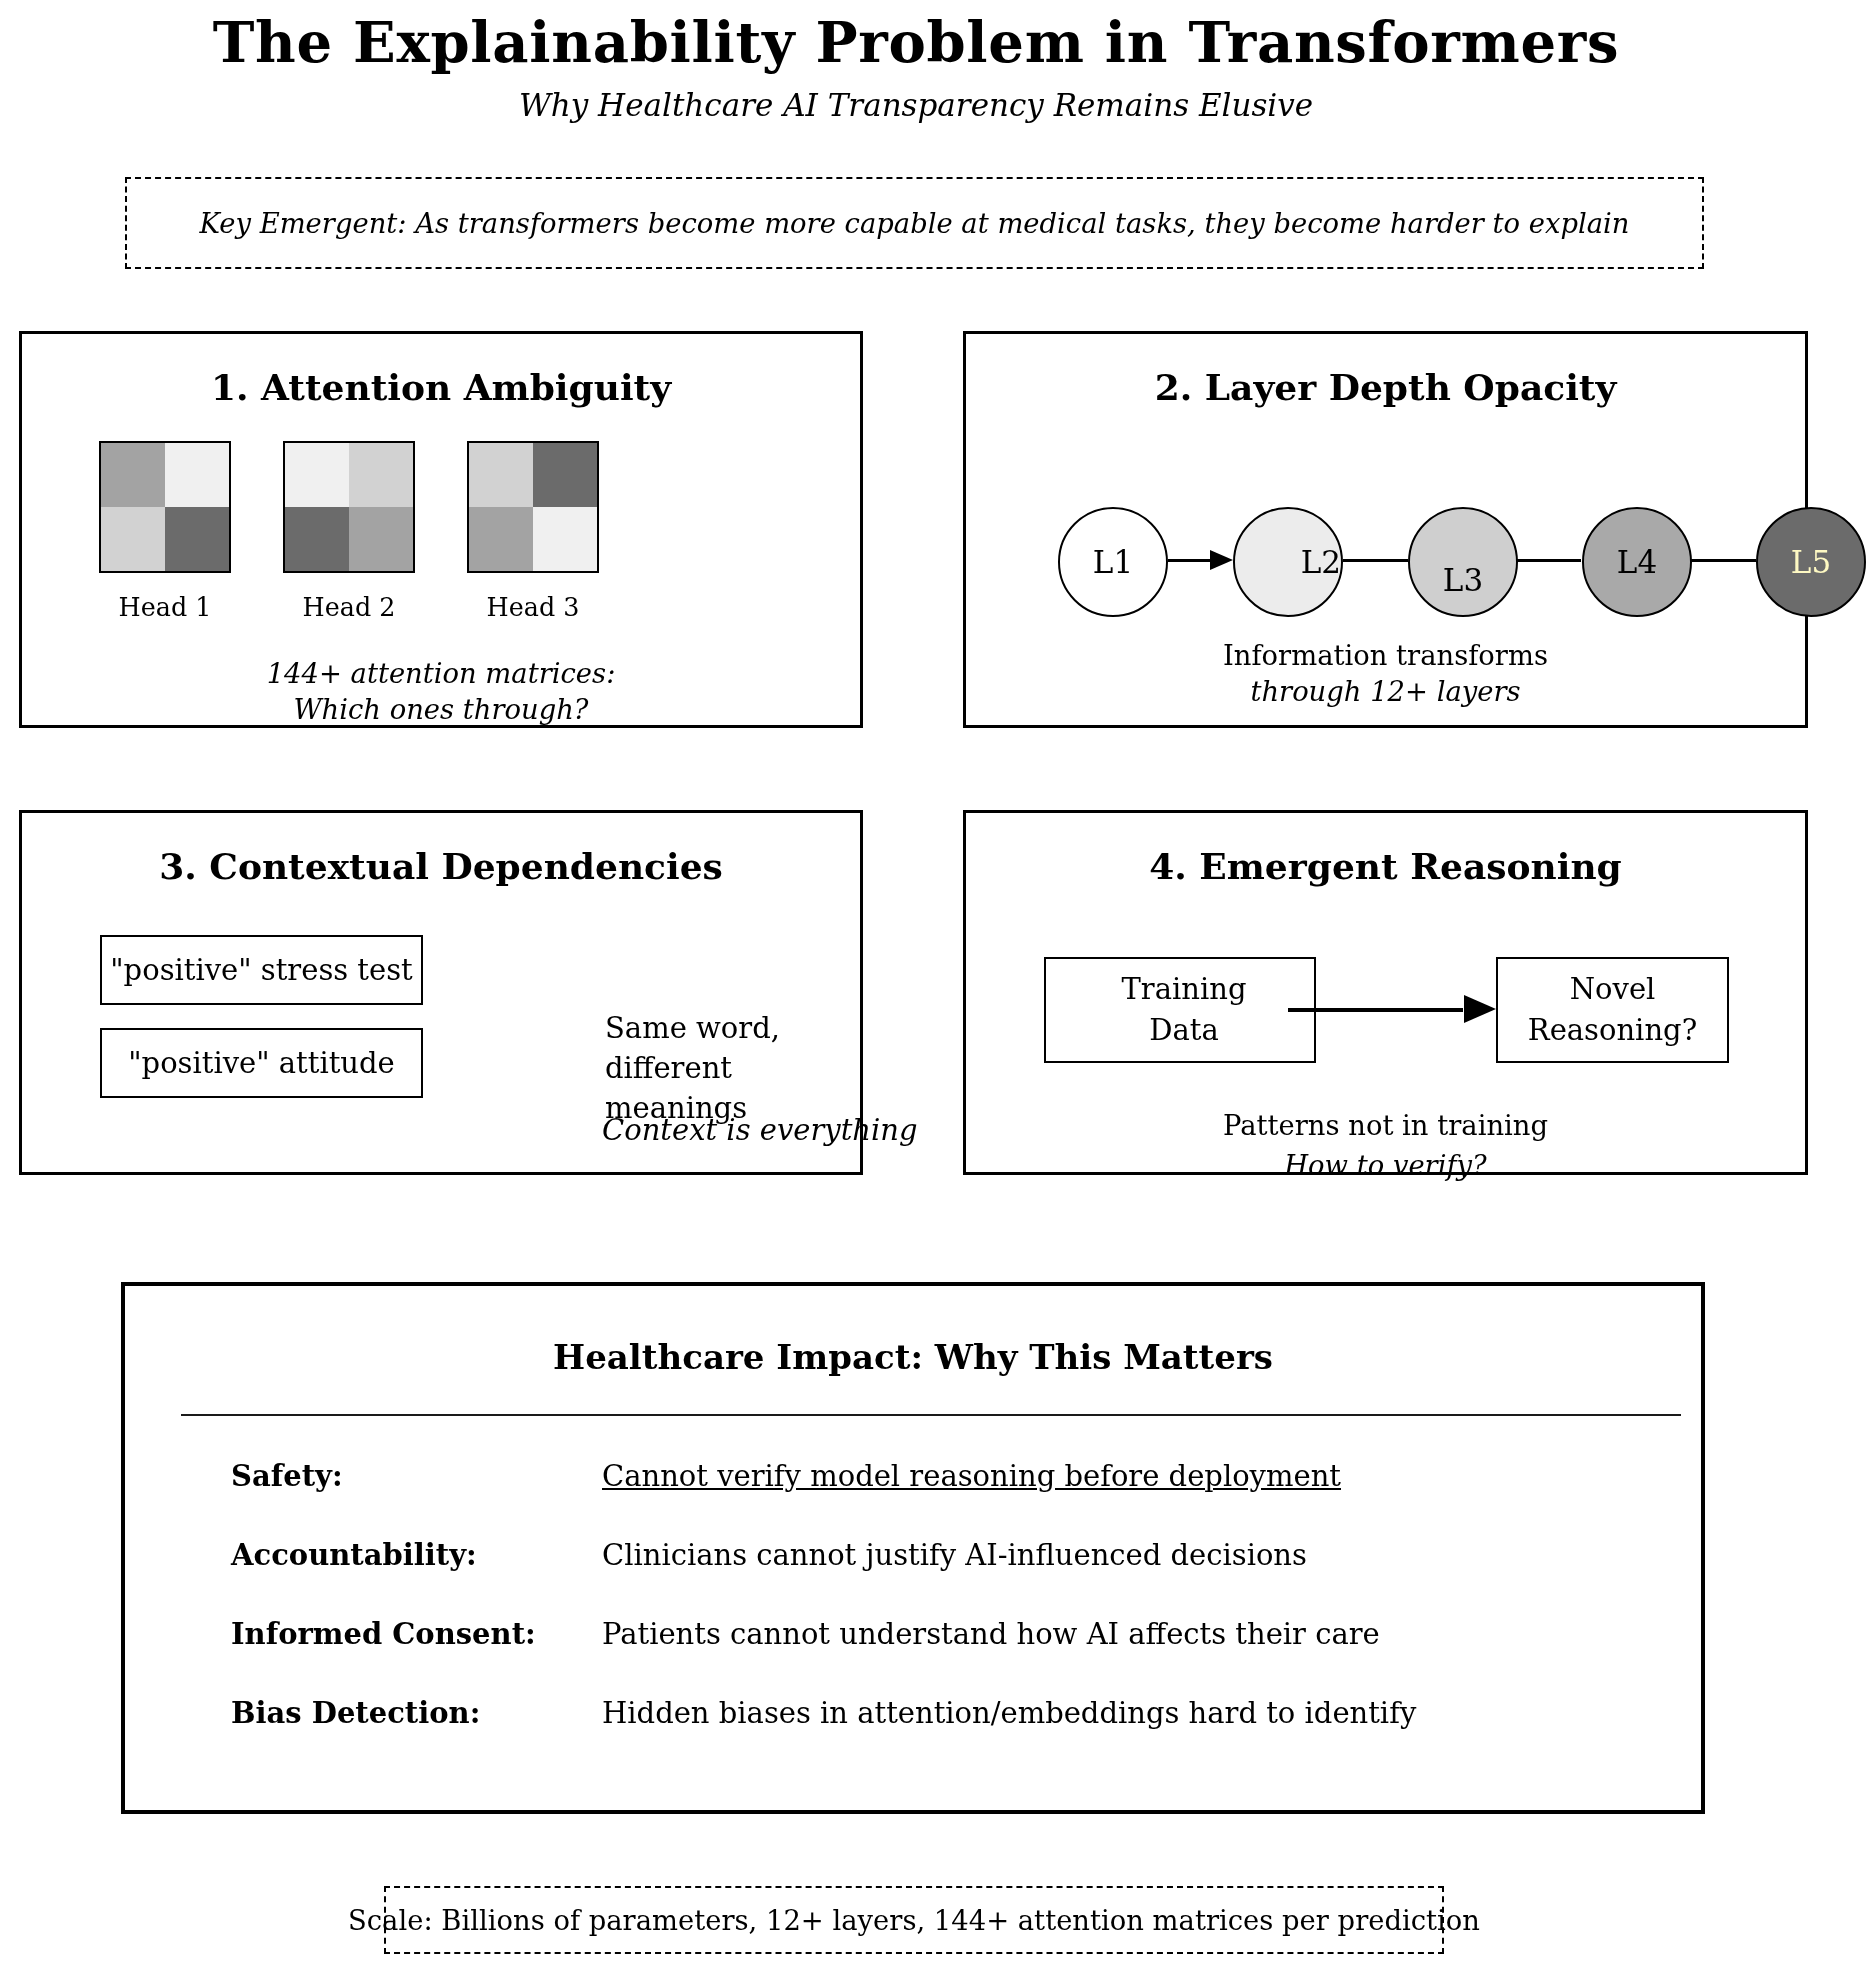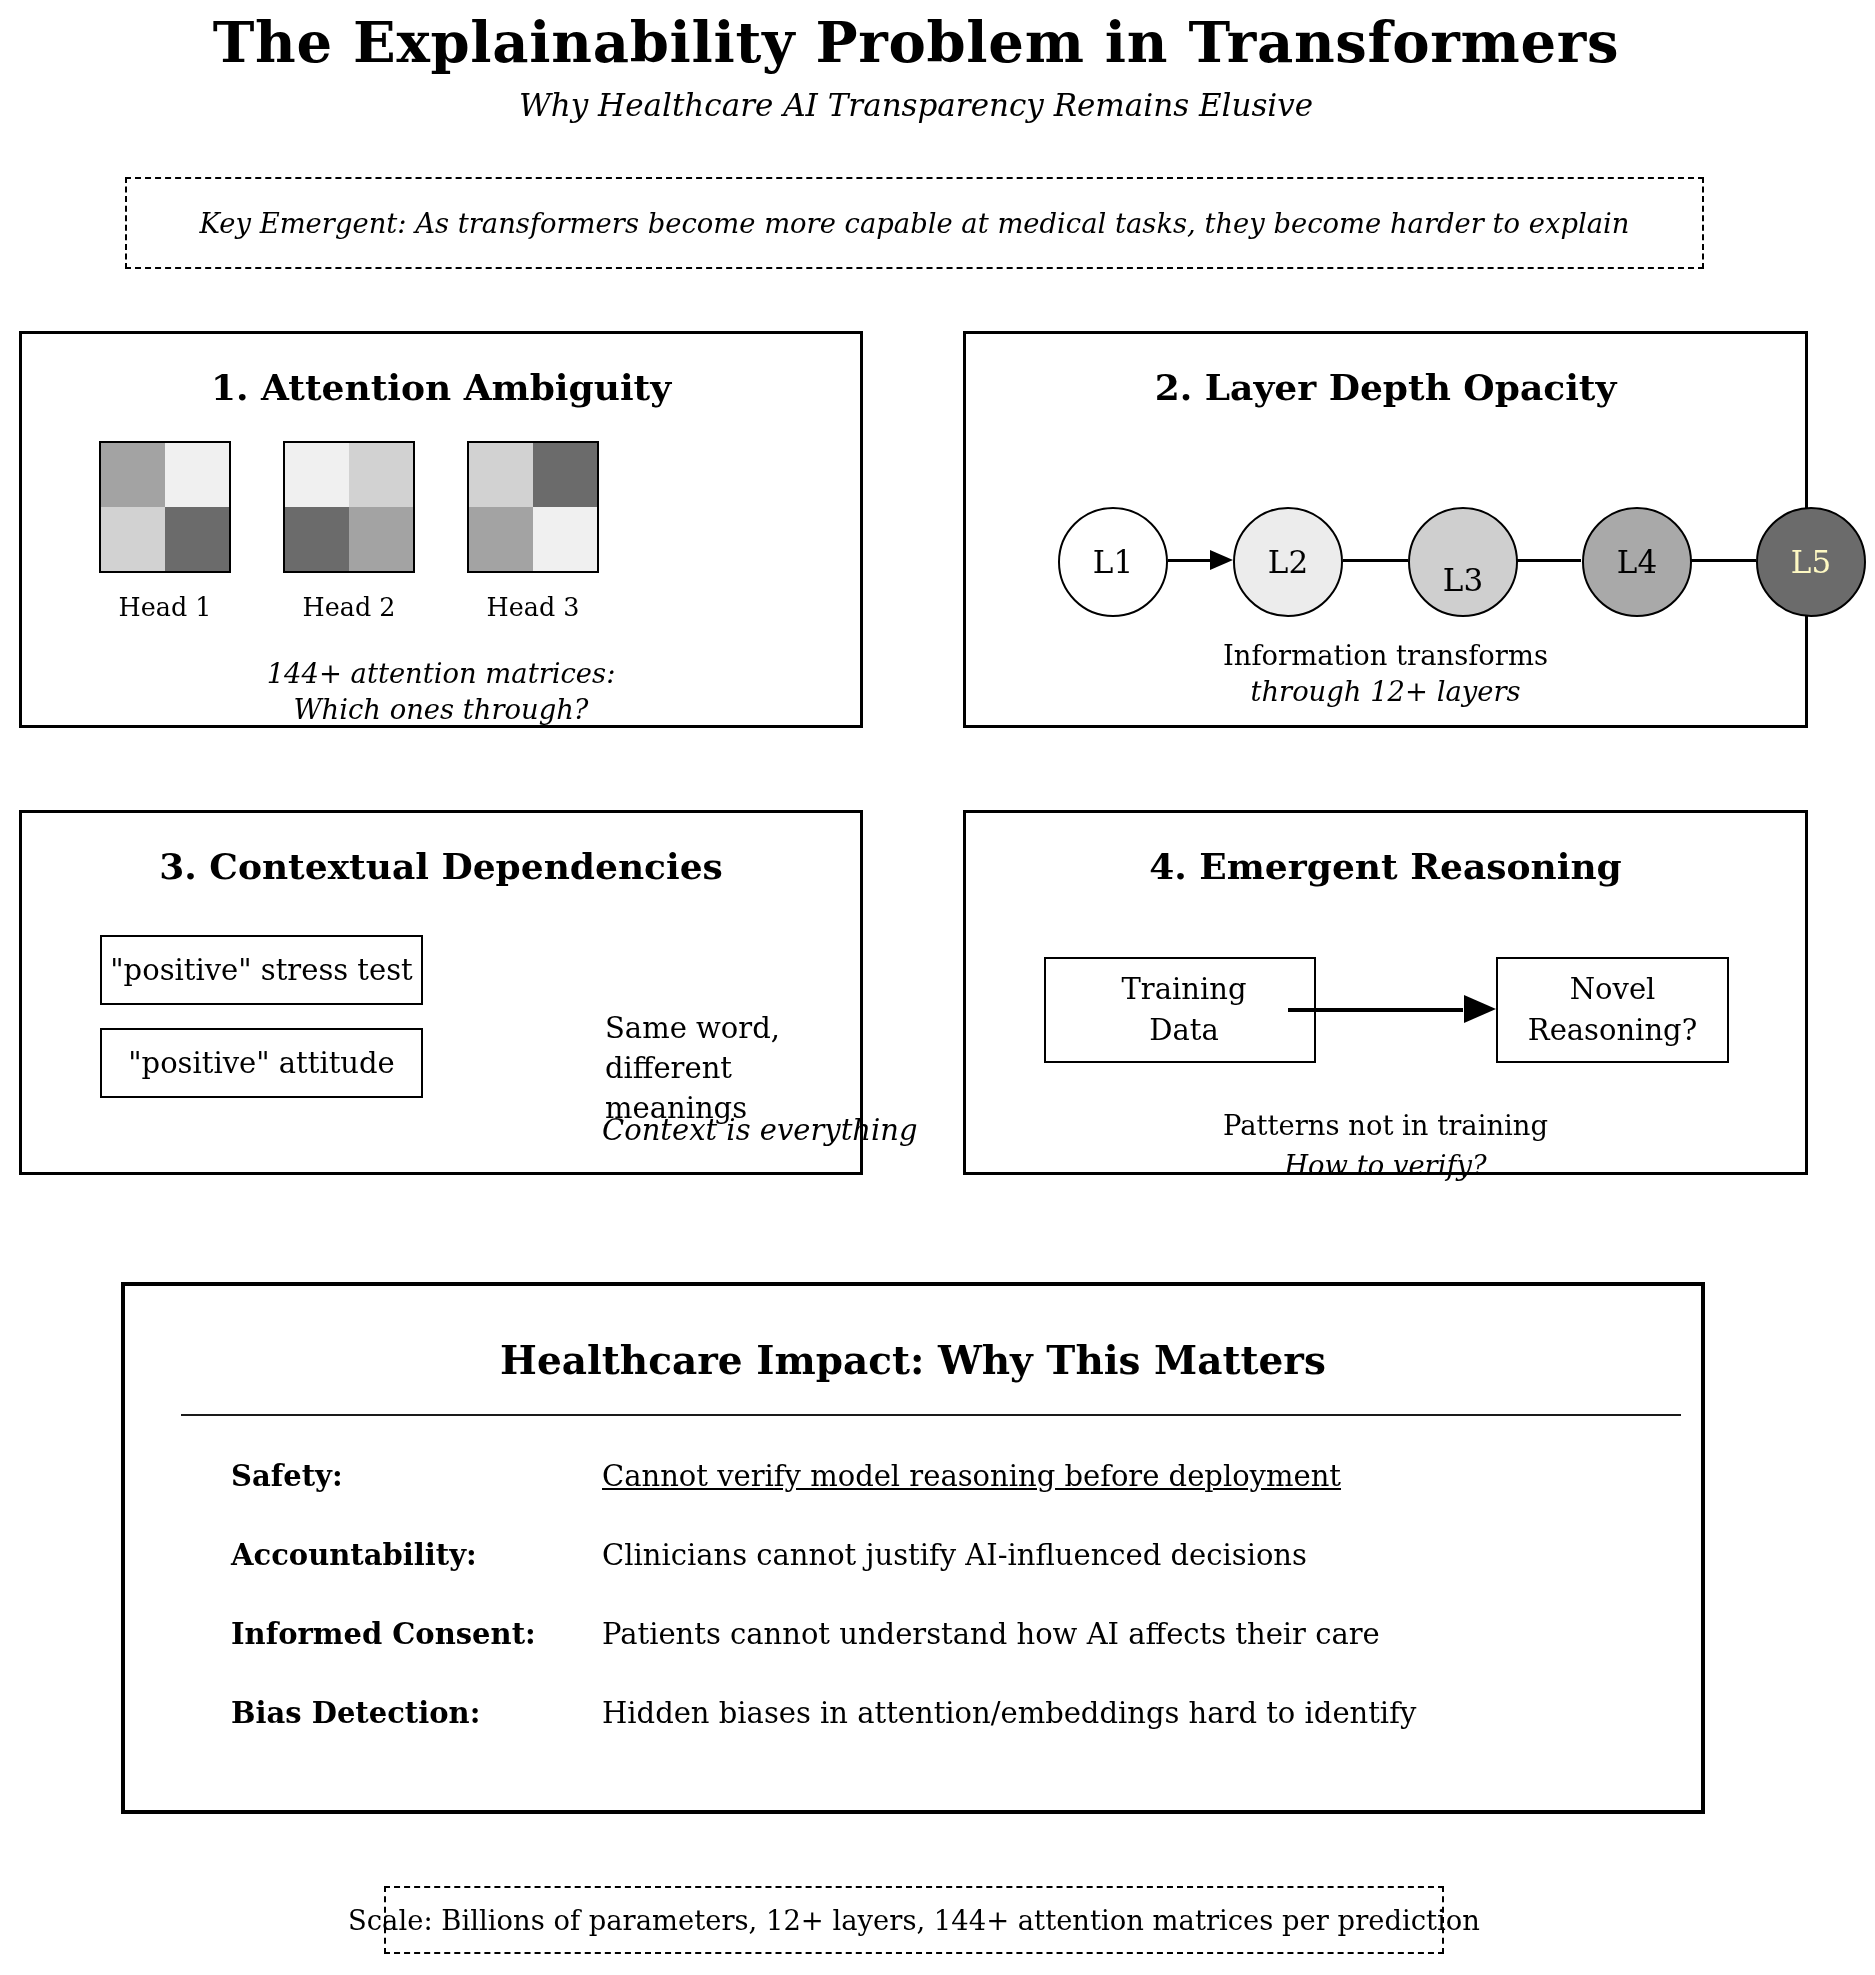--- a/index.html
+++ b/index.html
@@ -39,21 +39,21 @@
   .cap1 { top:322px; }
   .italic { font-style:italic; }
 
   
   .circle {
     position:absolute; top:173px; width:110px; height:110px;
     border:2.7px solid #000; border-radius:50%; box-sizing:border-box;
     display:flex; align-items:center; justify-content:center; font-size:31px;
     z-index:2;
   }
-  .c1{left:92px;} .c2{left:267px;} .c3{left:442px;} .c4{left:616px;} .c5{left:790px;}
+  .c1{left:92px;} .c2{left:267px;justify-content:flex-end;} .c3{left:442px;} .c4{left:616px;} .c5{left:790px;}
   .conn { position:absolute; top:225px; height:3.3px; background:#000; z-index:1; }
   .ln1 { left:202px;  width:42px; }
   .ln2 { left:377px;  width:65px; }
   .ln3 { left:551px;  width:64px; }
   .ln4 { left:725px; width:65px; }
   .ah1 {
     position:absolute; left:244px; top:216px; width:0; height:0; z-index:1;
     border-left:23px solid #000; border-top:10.7px solid transparent; border-bottom:10.7px solid transparent;
   }
   .cap2 { top:304px; }
@@ -78,21 +78,21 @@
   .fb2 { left:530px; width:233px; }
   .flow-line { position:absolute; left:322px; top:195px; width:175px; height:4px; background:#000; }
   .flow-head {
     position:absolute; left:498px; top:182px; width:0; height:0;
     border-left:32px solid #000; border-top:14.7px solid transparent; border-bottom:14.7px solid transparent;
   }
   .cap4 { top:293px; line-height:40px; }
 
   
   .impact { position:absolute; left:121px; top:1282px; width:1584px; height:532px; border:4px solid #000; box-sizing:border-box; background:#fff; }
-  .impact-title { position:absolute; left:0; width:100%; top:51px; text-align:center; font-size:39px; font-weight:bold; }
+  .impact-title { position:absolute; left:0; width:100%; top:51px; text-align:center; font-size:34px; font-weight:bold; }
   .impact-sep { position:absolute; left:56px; right:20px; top:128px; height:2px; background:#1a1a1a; }
   .impact-row { position:absolute; left:106px; right:20px; height:40px; line-height:40px; font-size:29px; white-space:nowrap; }
   .r1 { top:170px;text-decoration:underline; } .r2 { top:249px; } .r3 { top:328px; } .r4 { top:407px; }
   .impact-label { display:inline-block; width:371px; font-weight:bold; }
 
   
   .scale-box {
     position:absolute; left:384px; top:1886px; width:1060px; height:68px;
     border:2px dashed #000; box-sizing:border-box;
     display:flex; align-items:center; justify-content:center;

